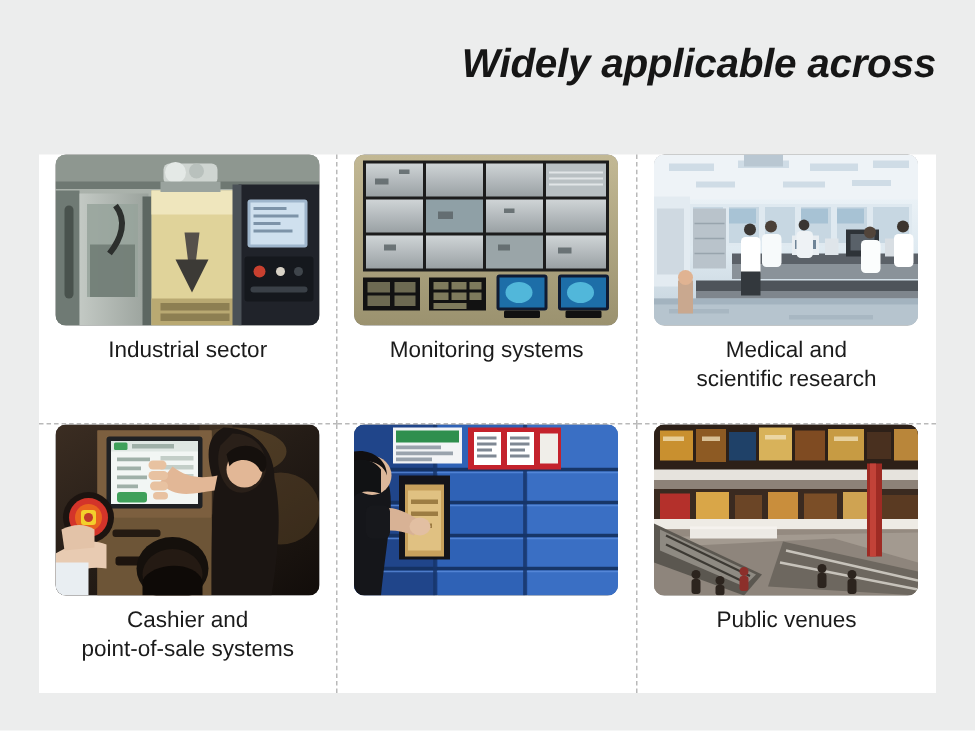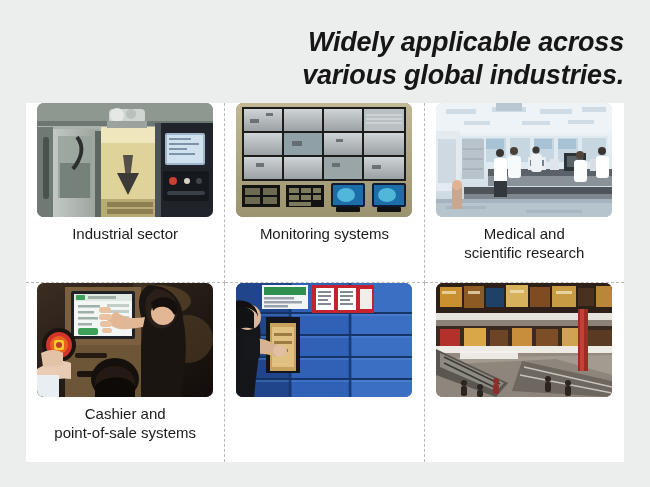--- a/index.html
+++ b/index.html
@@ -82,21 +82,20 @@
   .cap .l2 { display: block; }
 
   
   .art { position: absolute; inset: 0; }
 </style>
 </head>
 <body>
 
 <div id="headline">
   <span class="line">Widely applicable across</span>
-  <span class="line">various global industries.</span>
 </div>
 
 <div id="card">
   <div id="grid">
 
     <div class="cell c0">
       <div class="thumb">
         <svg class="art" viewBox="0 0 176 114" preserveAspectRatio="none">
           <defs>
             <linearGradient id="ind-bg" x1="0" y1="0" x2="0" y2="1">
@@ -566,16 +565,20 @@
               <rect x="109" y="99" width="6" height="10" rx="2"></rect>
             <circle cx="132" cy="100" r="3"></circle>
               <rect x="129" y="103" width="6" height="10" rx="2"></rect>
           </g>
           <g fill="#8c2f2a">
             <circle cx="60" cy="98" r="3"></circle>
               <rect x="57" y="101" width="6" height="10" rx="2"></rect>
           </g>
         </svg>
       </div>
+      <div class="cap">
+        <span>Public venues</span>
+        <span class="l2"></span>
+      </div>
     </div>
 
   </div>
 </div>
 
 </body></html>

